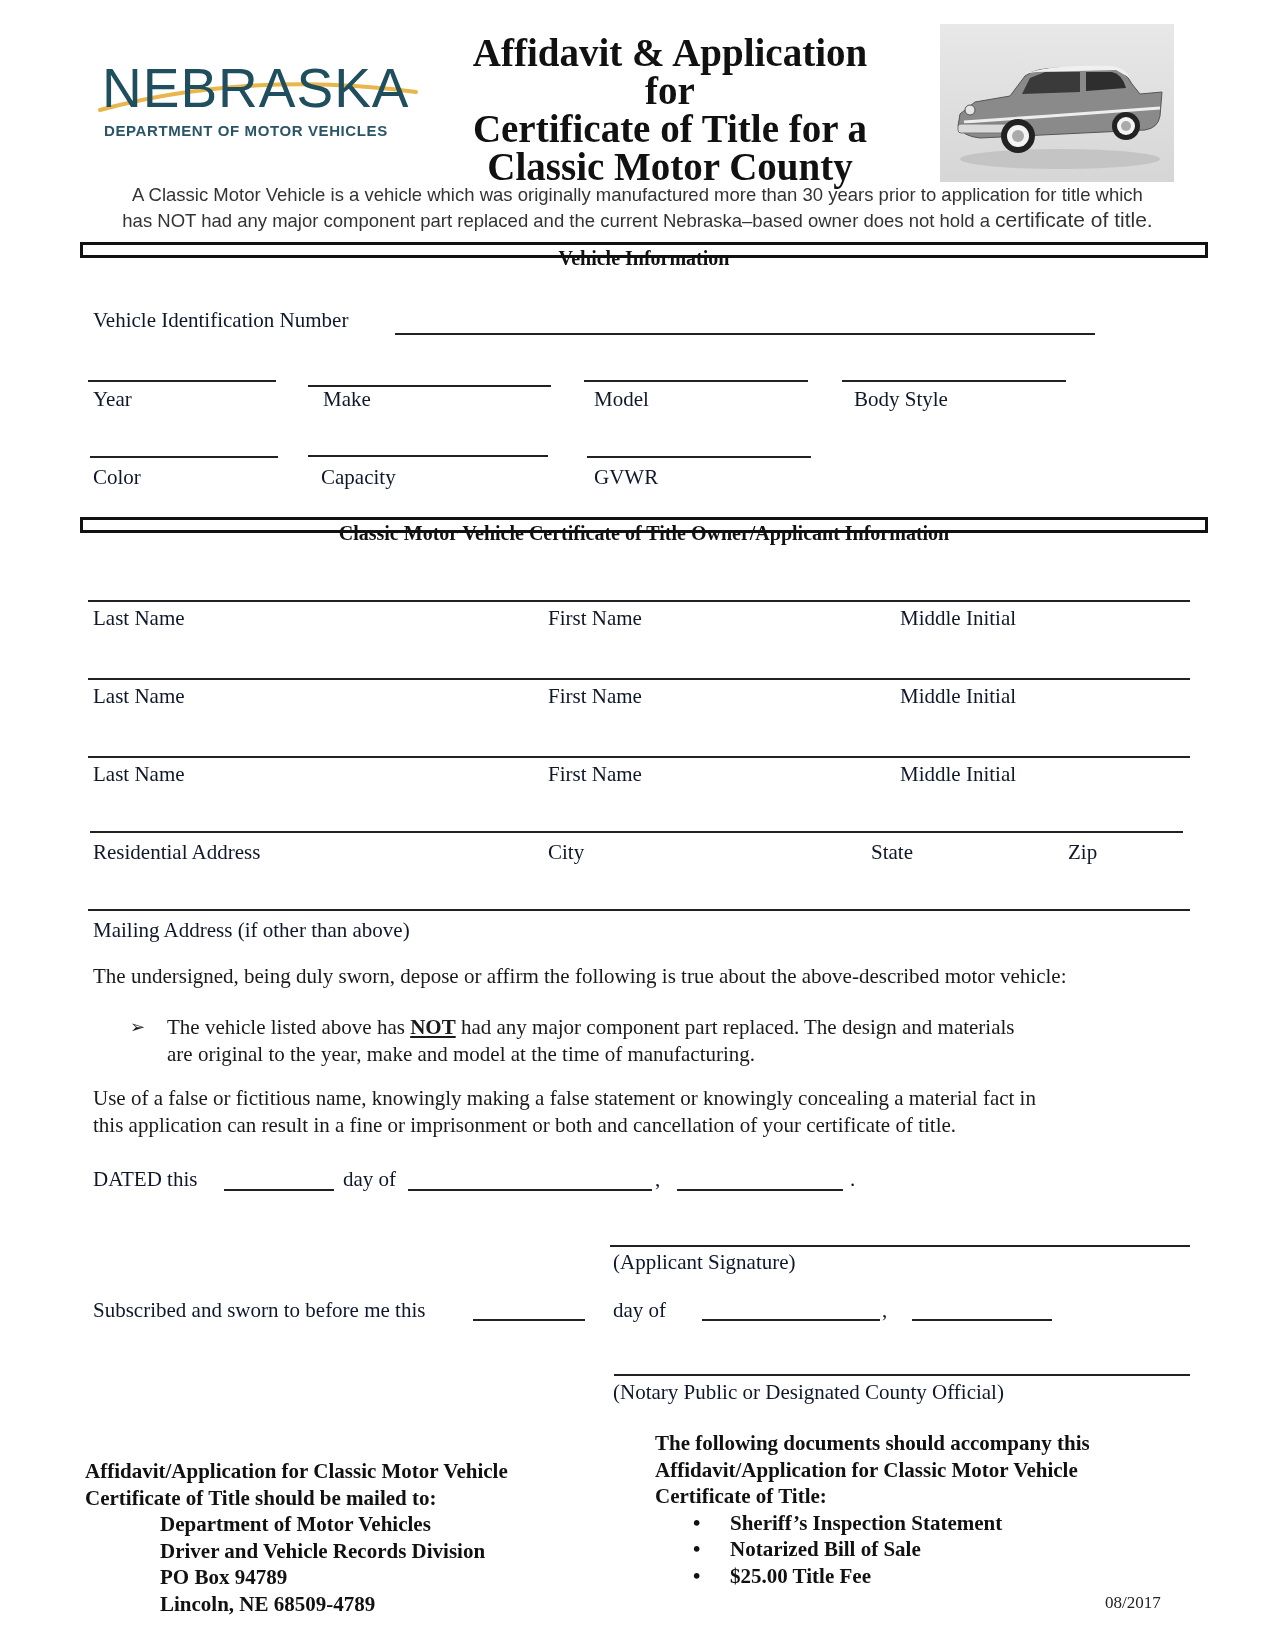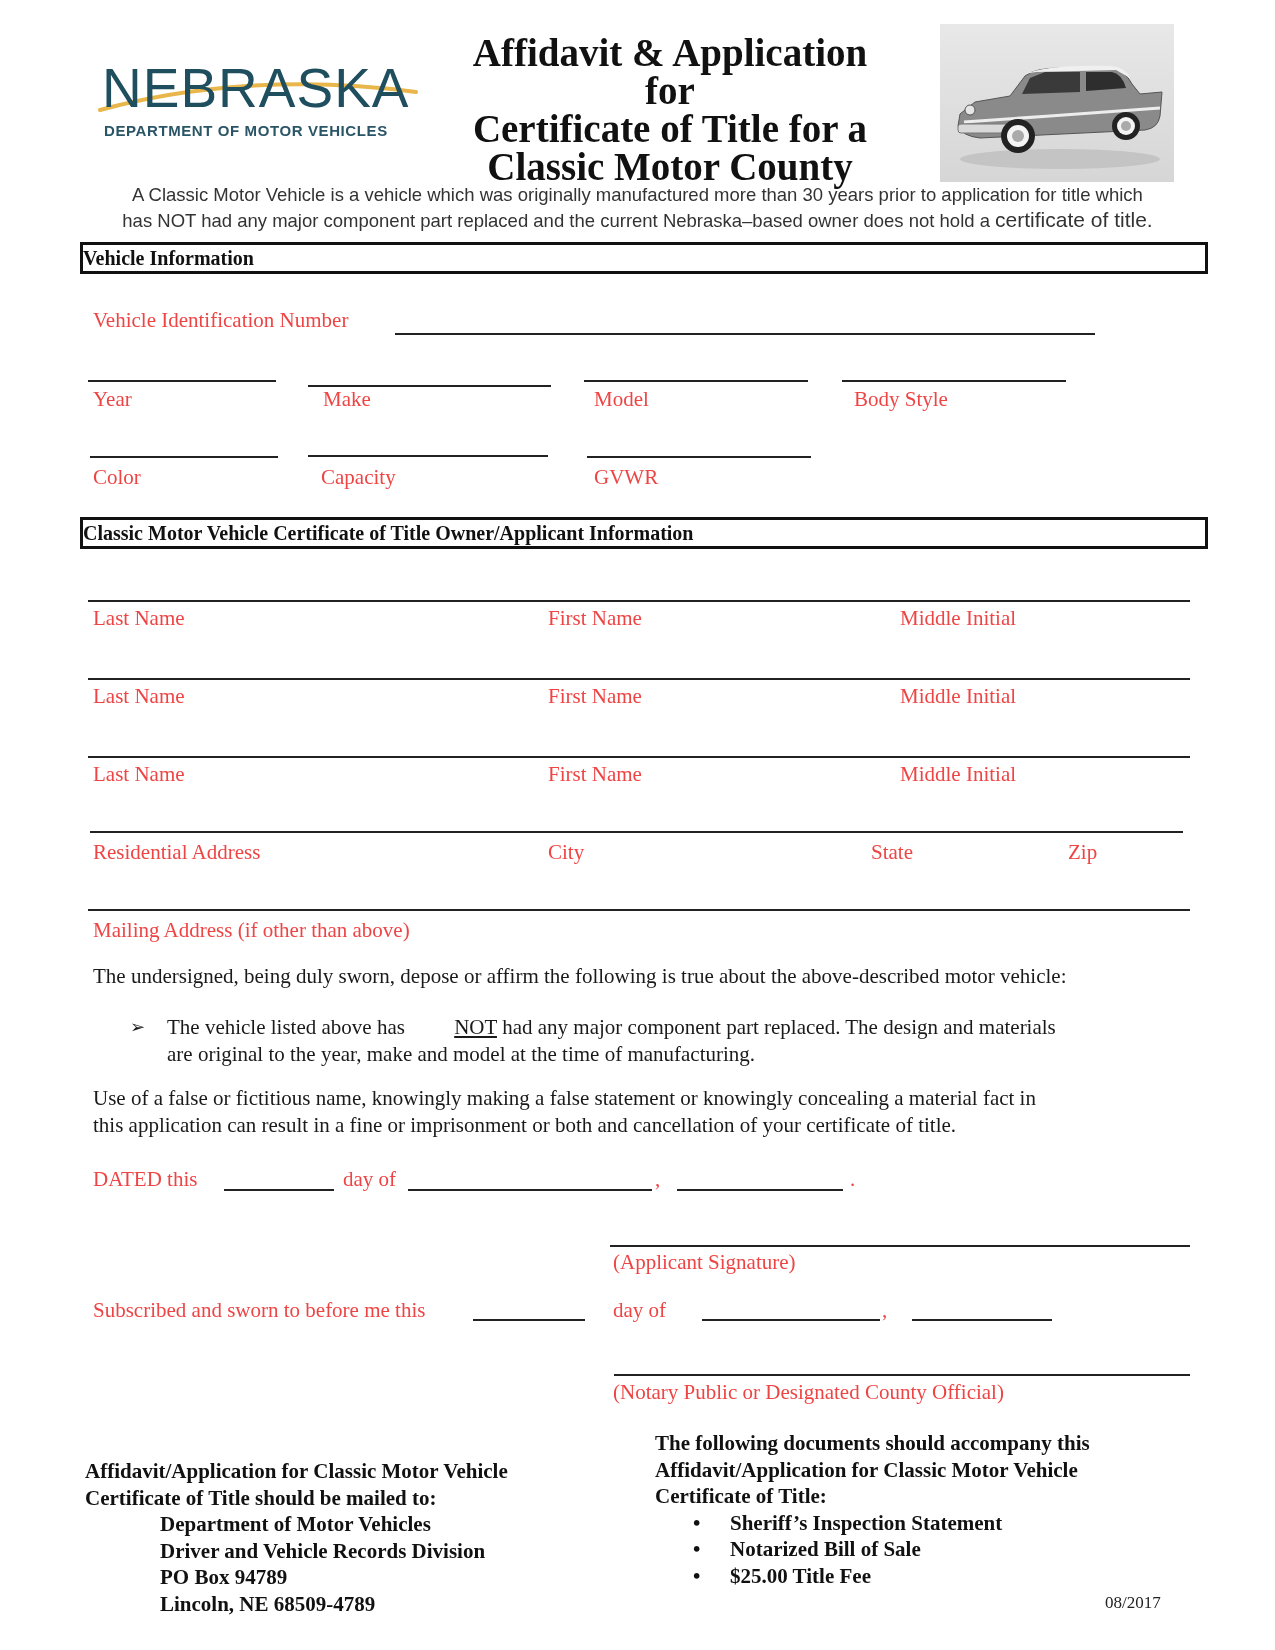--- a/index.html
+++ b/index.html
@@ -1,44 +1,44 @@
 <!DOCTYPE html>
 <html><head>
 <meta charset="utf-8">
 <style>
   html, body { margin: 0; padding: 0; background: #ffffff; }
   body { width: 1275px; height: 1650px; position: relative; overflow: hidden;
          font-family: "Liberation Serif", "DejaVu Serif", serif; color: #111; }
   .abs { position: absolute; }
   .sans { font-family: "Liberation Sans", "DejaVu Sans", sans-serif; }
-  .lbl { font-size: 21px; color: #ef4444; white-space: nowrap; }
+  .lbl { font-size: 21px; color: #0f172a; white-space: nowrap; }
   .line { position: absolute; height: 0; border-top: 2px solid #222; }
 
   
   .logo-word { left: 102px; top: 56px; font-family: "Liberation Sans", "DejaVu Sans", sans-serif;
                font-size: 55px; font-weight: 400; letter-spacing: 1px; color: #1f4e5f; }
   .logo-sub { left: 104px; top: 122px; font-family: "Liberation Sans", "DejaVu Sans", sans-serif;
               font-size: 15px; font-weight: 700; letter-spacing: 0.6px; color: #2a5566; }
   .logo-swoosh { left: 98px; top: 66px; width: 320px; height: 50px; }
 
   
   .title { left: 455px; top: 34px; width: 430px; text-align: center; font-size: 39px;
            font-weight: 700; line-height: 38px; }
 
   
   .photo { left: 940px; top: 24px; width: 234px; height: 158px; background: linear-gradient(180deg,#e8e8e8 0%,#d6d6d6 100%); }
 
   .intro { left: 20px; top: 182px; width: 1235px; text-align: center; font-size: 18.5px; line-height: 25px; color: #333; }
   .intro .big { font-size: 21px; }
 
-  .section-head { position: absolute; left: 80px; width: 1128px; height: 32px; border: 3px solid #111;
-                  box-sizing: border-box; font-weight: 700; font-size: 20px; line-height: 26px; }
+  .section-head { position: absolute; left: 80px; width: 1128px; height: 16px; border: 3px solid #111;
+                  box-sizing: border-box; text-align: center; font-weight: 700; font-size: 20px; line-height: 26px; }
 
   .para { font-size: 21px; line-height: 27px; color: #1a1a1a; }
-  .bold { font-weight: 400; margin-left: 44px; }
+  .bold { font-weight: 700; }
   .u { text-decoration: underline; }
 
   .mail-block { left: 85px; top: 1458px; font-size: 21px; line-height: 26.5px; font-weight: 700; }
   .mail-block .ind { padding-left: 75px; }
 
   .docs-block { left: 655px; top: 1430px; font-size: 21px; line-height: 26.5px; font-weight: 700; }
   .docs-block ul { margin: 0; padding: 0; list-style: none; }
   .docs-block li { position: relative; padding-left: 75px; }
   .docs-block li .dot { position: absolute; left: 38px; top: 0; }
 

